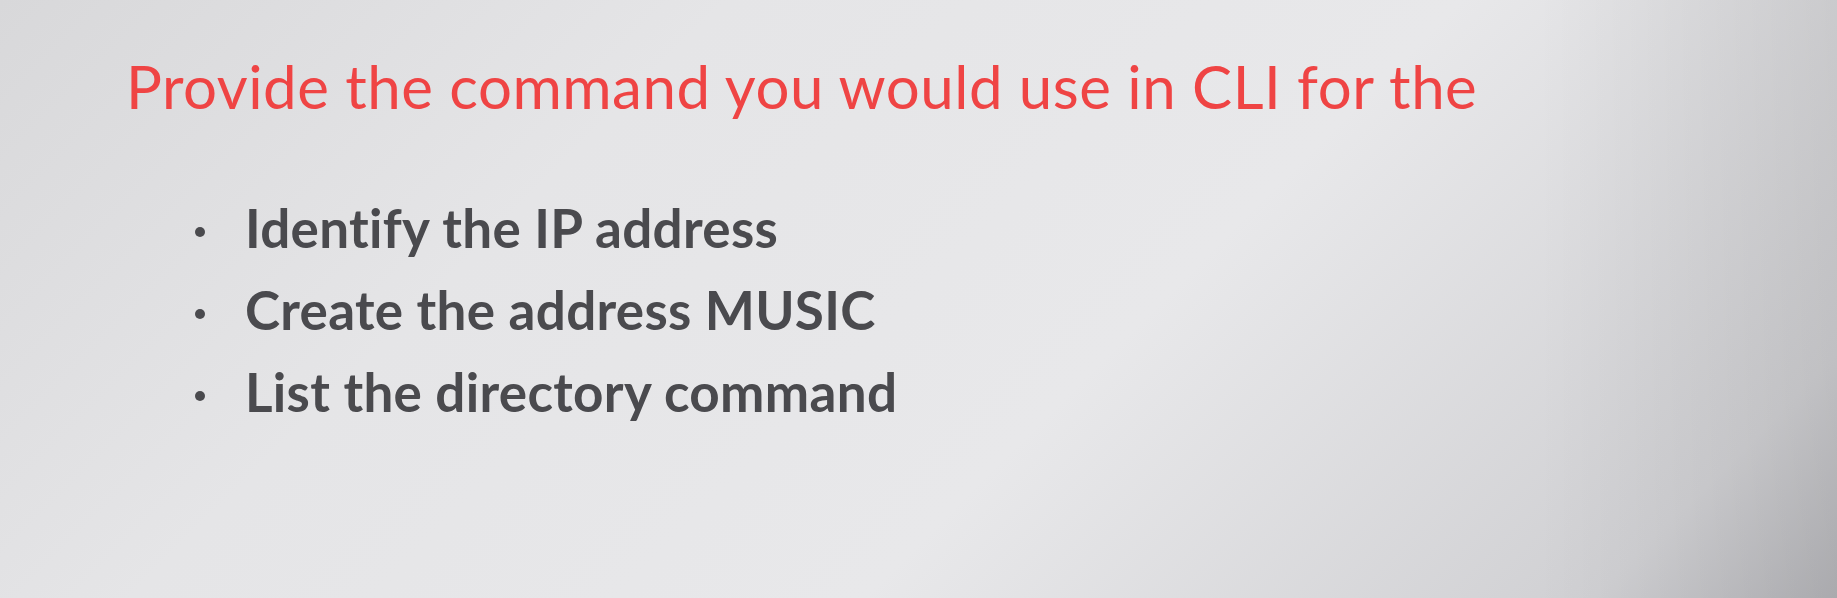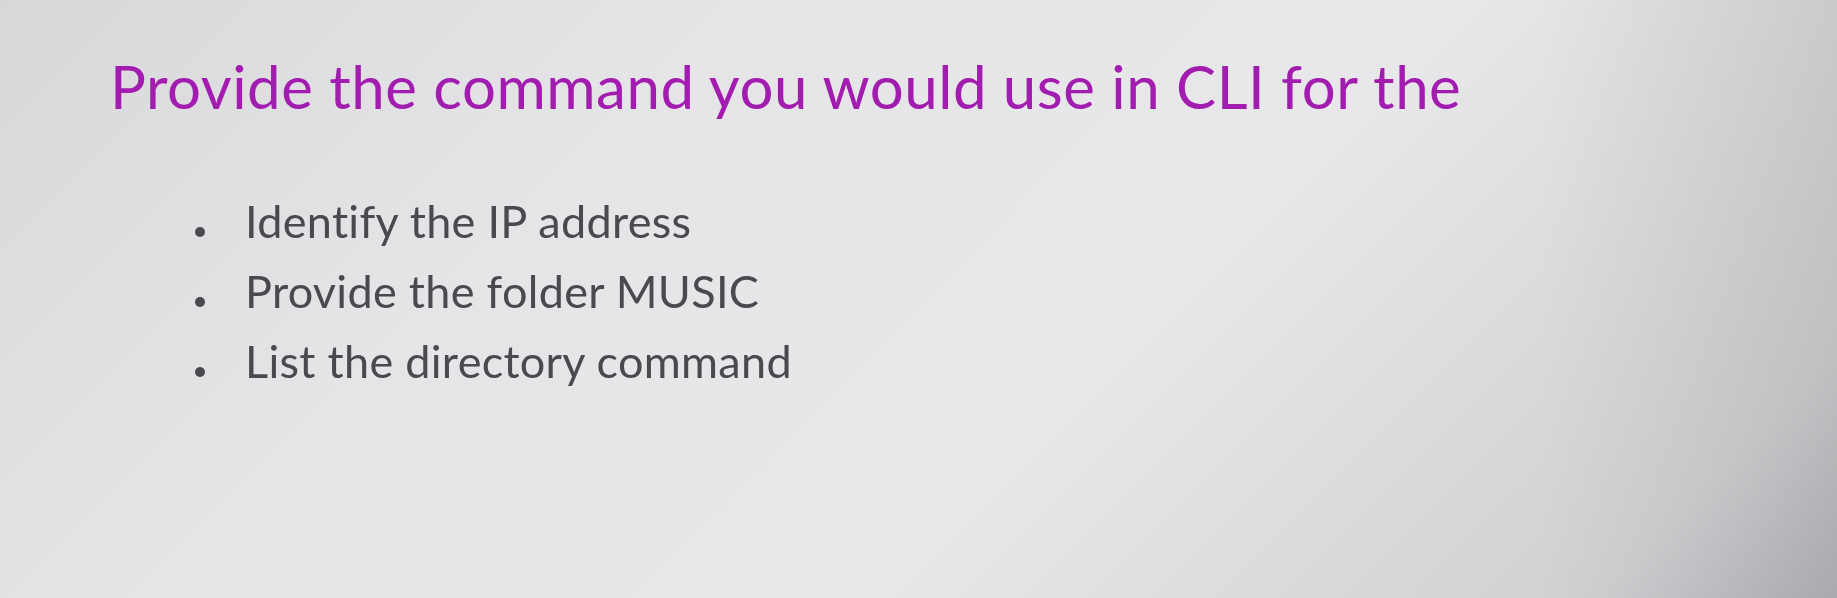--- a/index.html
+++ b/index.html
@@ -26,35 +26,36 @@
       right: 0;
       width: 300px;
       height: 100%;
       background: linear-gradient(90deg, transparent 0%, rgba(0,0,0,0.08) 100%);
       pointer-events: none;
     }
     
     .question-prompt {
       font-size: 60px;
       font-weight: 400;
-      color: #a21caf;
+      color: #ef4444;
       margin-bottom: 65px;
       letter-spacing: 0.5px;
       white-space: nowrap;
+      margin-left: 16px;
     }
     
     .bullet-list {
       list-style: none;
       padding-left: 85px;
     }
     
     .bullet-item {
       position: relative;
-      font-size: 45px;
-      font-weight: 400;
+      font-size: 53px;
+      font-weight: 700;
       color: #4a4a4e;
       line-height: 1.55;
       padding-left: 50px;
       letter-spacing: 0.3px;
     }
     
     .bullet-item::before {
       content: '';
       position: absolute;
       left: 0;
@@ -65,15 +66,15 @@
       border-radius: 50%;
     }
   </style>
 </head>
 <body>
 
 <div class="question-prompt">Provide the command you would use in CLI for the</div>
 
 <ul class="bullet-list">
   <li class="bullet-item">Identify the IP address</li>
-  <li class="bullet-item">Provide the folder MUSIC</li>
+  <li class="bullet-item">Create the address MUSIC</li>
   <li class="bullet-item">List the directory command</li>
 </ul>
 
 </body></html>

